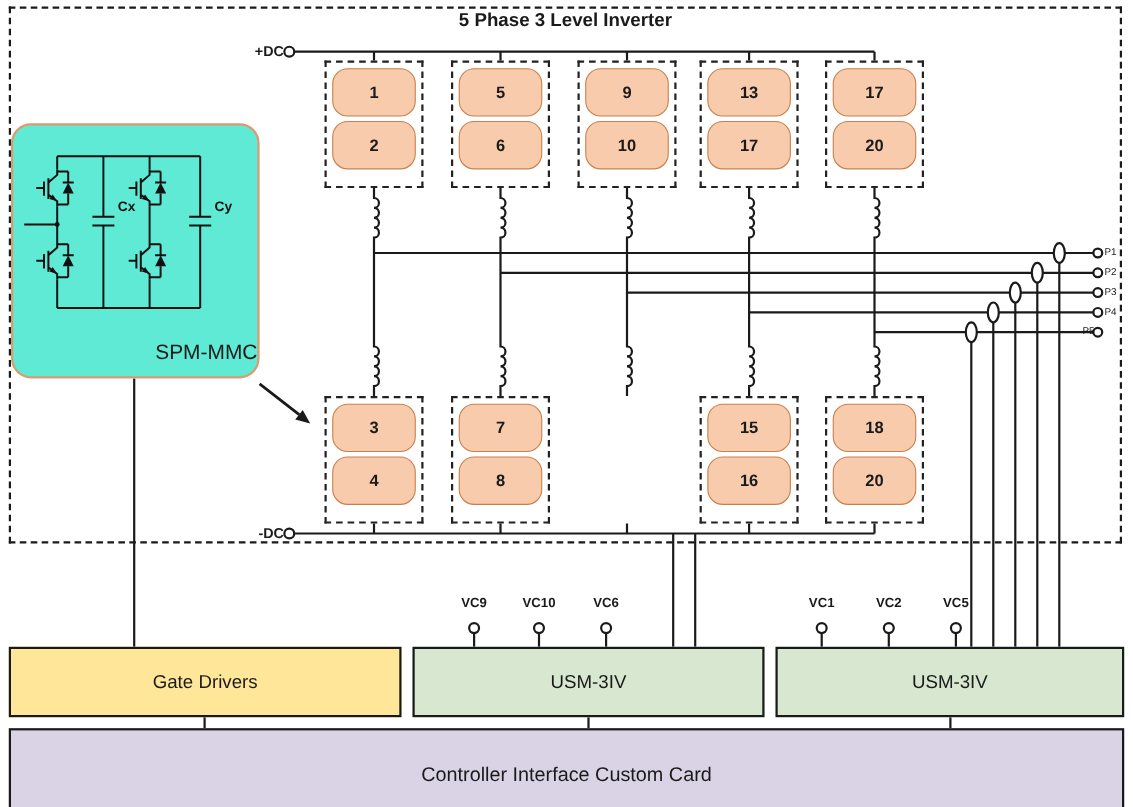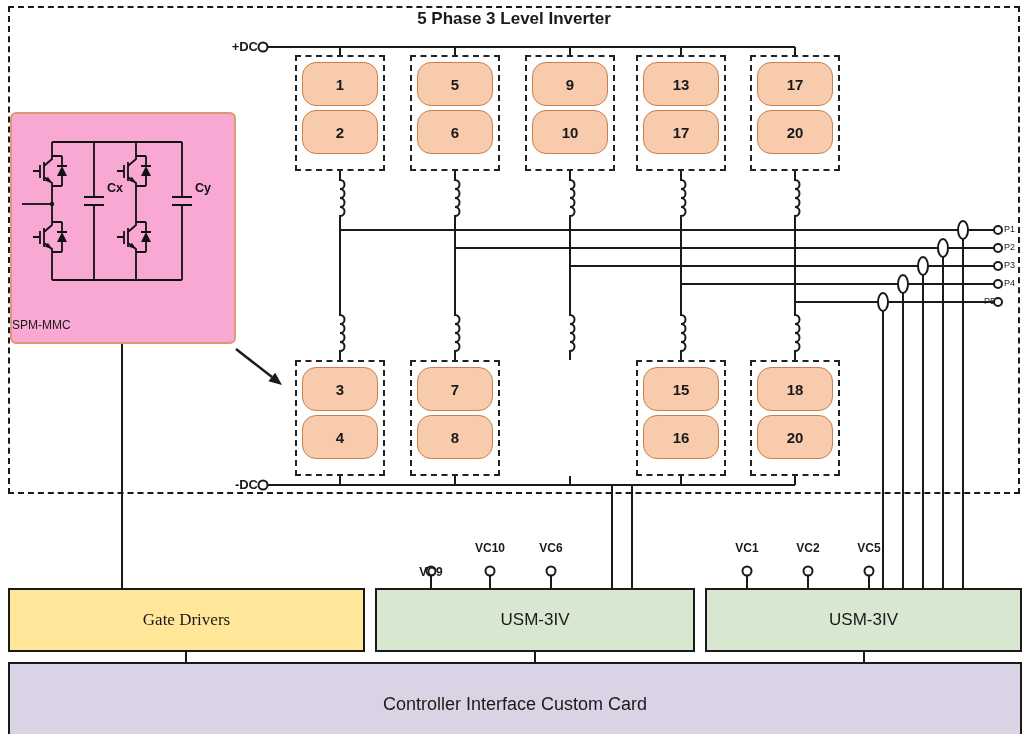--- a/index.html
+++ b/index.html
@@ -14,33 +14,33 @@
   .wires { left:0; top:0; z-index:1; }
   .layer2 { z-index:2; }
 
   .pair-box { position:absolute; width:90px; height:116px; border:2px dashed #222; z-index:2; }
   .module { position:absolute; left:5px; width:76px; height:44px;
     background:#F8CBAD; border:1.5px solid #C8804C; border-radius:14px;
     display:flex; align-items:center; justify-content:center;
     font-size:15px; font-weight:700; color:#1a1a1a; }
   .mod-top { top:5px; } .mod-bot { top:53px; }
 
-  .spm-box { left:10px; top:112px; width:226px; height:232px; background:#f9a8d4;
-    border:2.5px solid #DD9A6E; border-radius:6px; z-index:2;padding-left:44px; }
-  .spm-label { position:absolute; bottom:10px; left:0; width:100%; text-align:left;
-    font-size:12px; font-weight:400; }
+  .spm-box { left:10px; top:112px; width:226px; height:232px; background:#5eead4;
+    border:2.5px solid #DD9A6E; border-radius:18px; z-index:2;padding-left:44px; }
+  .spm-label { position:absolute; bottom:10px; left:0; width:100%; text-align:right;
+    font-size:19px; font-weight:400; }
   .spm-svg { position:absolute; left:2px; top:14px; }
 
   .dc-label { width:40px; text-align:right; font-size:13px; font-weight:700; z-index:2; }
   .p-label { font-size:9px; font-weight:400; z-index:2; }
   .vc-label { width:50px; text-align:center; font-size:12px; font-weight:700; z-index:2; }
 
   .board { position:absolute; top:588px; height:64px; border:2px solid #1a1a1a; z-index:2;
     display:flex; align-items:center; justify-content:center; font-size:17px; }
-  .board-gate { left:8px; width:357px; background:#FFE699;font-family:Liberation Serif, serif; }
+  .board-gate { left:8px; width:357px; background:#FFE699; }
   .board-usm1 { left:375px; width:320px; background:#D8E7D0; }
   .board-usm2 { left:705px; width:317px; background:#D8E7D0; }
   .board-ctrl { left:8px; top:662px; width:1014px; height:84px; background:#D9D3E5;
     position:absolute; border:2px solid #1a1a1a; z-index:2;
     display:flex; align-items:center; justify-content:center; font-size:18px; }
 
   .cap-text { font-size:12.5px; font-weight:700; fill:#111; font-family:"Liberation Sans",sans-serif; }
 </style>
 </head>
 <body>
@@ -176,21 +176,21 @@
     </svg>
     <div class="spm-label">SPM-MMC</div>
   </div>
 
   <div class="abs p-label" style="left:1004px;top:224px">P1</div>
   <div class="abs p-label" style="left:1004px;top:242px">P2</div>
   <div class="abs p-label" style="left:1004px;top:260px">P3</div>
   <div class="abs p-label" style="left:1004px;top:278px">P4</div>
   <div class="abs p-label" style="left:984px;top:296px">P5</div>
 
-  <div class="abs vc-label" style="left:406px;top:565px">VC9</div>
+  <div class="abs vc-label" style="left:406px;top:541px">VC9</div>
   <div class="abs vc-label" style="left:465px;top:541px">VC10</div>
   <div class="abs vc-label" style="left:526px;top:541px">VC6</div>
   <div class="abs vc-label" style="left:722px;top:541px">VC1</div>
   <div class="abs vc-label" style="left:783px;top:541px">VC2</div>
   <div class="abs vc-label" style="left:844px;top:541px">VC5</div>
 
   <div class="board board-gate">Gate Drivers</div>
   <div class="board board-usm1">USM-3IV</div>
   <div class="board board-usm2">USM-3IV</div>
   <div class="board-ctrl">Controller Interface Custom Card</div>

